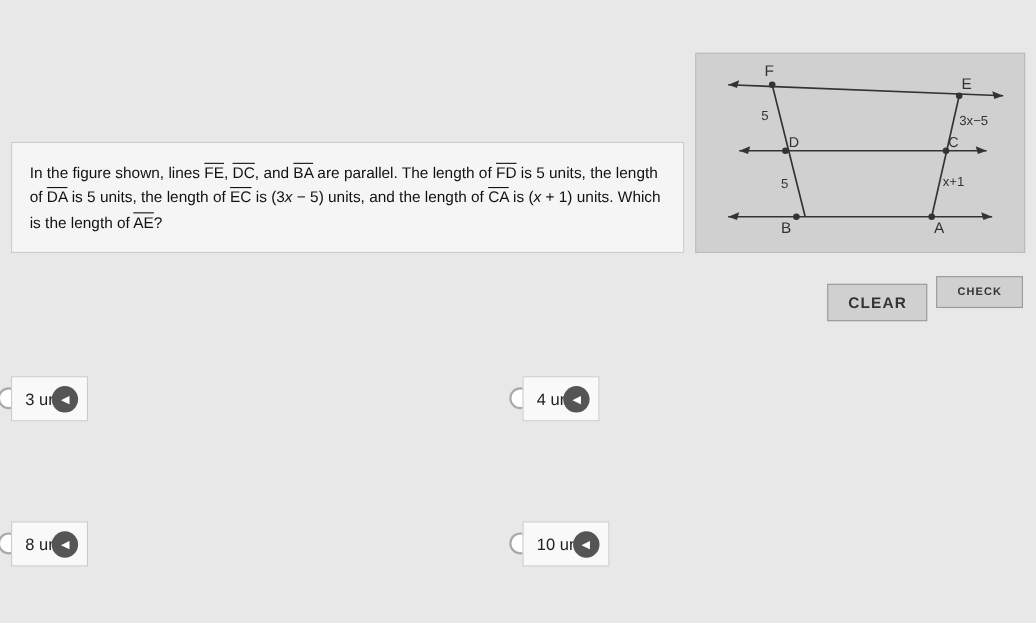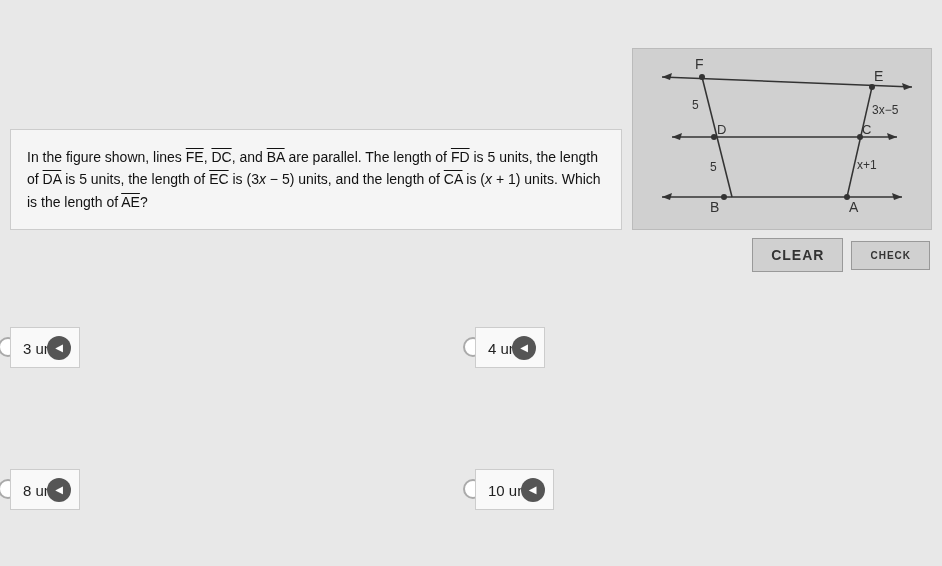--- a/index.html
+++ b/index.html
@@ -55,20 +55,21 @@
     }
     .btn-clear {
       background: #d0d0d0;
       border: 1px solid #999;
       padding: 8px 18px;
       font-size: 14px;
       font-weight: bold;
       cursor: pointer;
       color: #333;
       letter-spacing: 1px;
+      margin-top: 20px;
     }
     .btn-check {
       background: #d0d0d0;
       border: 1px solid #999;
       padding: 8px 18px;
       font-size: 10px;
       font-weight: bold;
       cursor: pointer;
       color: #333;
       letter-spacing: 1px;

